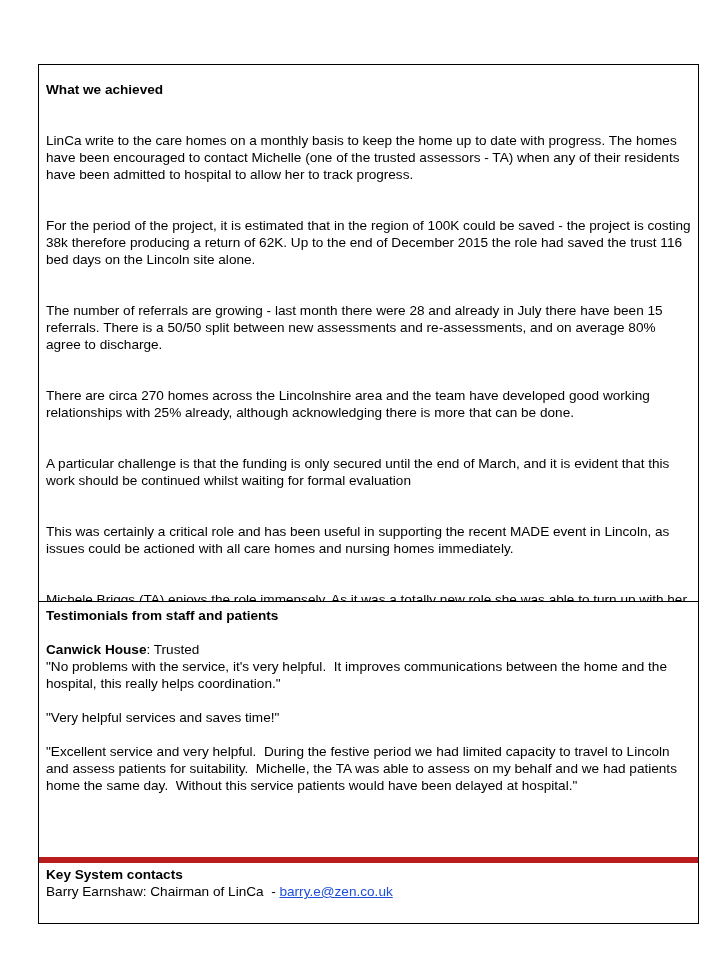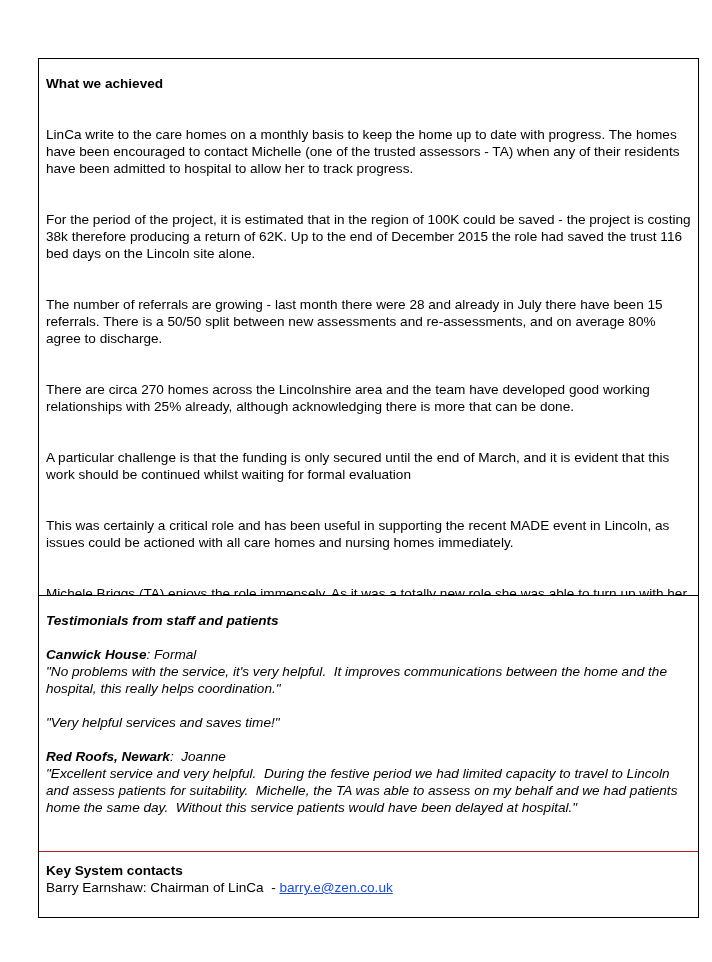--- a/index.html
+++ b/index.html
@@ -12,34 +12,34 @@
     height: 962px;
     position: relative;
     font-family: "Liberation Sans", "DejaVu Sans", sans-serif;
     font-size: 13.6px;
     line-height: 17px;
     color: #000000;
   }
   .report-box {
     position: absolute;
     left: 38px;
-    top: 58px;
+    top: 64px;
     width: 661px;
     border: 1px solid #000000;
     box-sizing: border-box;
     background: #ffffff;
   }
   .section {
     box-sizing: border-box;
     overflow: hidden;
     padding: 0 6px 0 7px;
   }
   .section-achieved   { height: 536px; padding-top: 16px; }
-  .section-testimonials { height: 256px; padding-top: 16px; border-top: 1px solid #000000; font-style: italic; }
-  .section-contacts   { height: 66px;  padding-top: 10px; border-top: 1px solid #b91c1c; }
+  .section-testimonials { height: 256px; padding-top: 5px; border-top: 1px solid #000000; }
+  .section-contacts   { height: 66px;  padding-top: 3px; border-top: 6px solid #b91c1c; }
   h2 {
     font-size: 13.6px;
     line-height: 17px;
     font-weight: bold;
     margin: 0;
     white-space: pre-wrap;
   }
   p.body-para {
     margin: 34px 0 0 0;
     white-space: pre-wrap;
@@ -69,30 +69,29 @@
     <p class="body-para">There are circa 270 homes across the Lincolnshire area and the team have developed good working relationships with 25% already, although acknowledging there is more that can be done.</p>
     <p class="body-para">A particular challenge is that the funding is only secured until the end of March, and it is evident that this work should be continued whilst waiting for formal evaluation</p>
     <p class="body-para">This was certainly a critical role and has been useful in supporting the recent MADE event in Lincoln, as issues could be actioned with all care homes and nursing homes immediately.</p>
     <p class="body-para">Michele Briggs (TA) enjoys the role immensely. As it was a totally new role she was able to turn up with her knowledge and experience, a mobile phone and start work, building it as she has gone along. She has visited homes and discussed the opportunities at the home team meetings, building relationships and developing trust.</p>
   </div>
 
   <div class="section section-testimonials">
     <h2>Testimonials from staff and patients</h2>
 
     <div class="t-item">
-      <p class="t-name-line"><span class="t-name">Canwick House</span><span>: Formal</span></p>
+      <p class="t-name-line"><span class="t-name">Canwick House</span><span>: Trusted</span></p>
       <p class="t-quote">"No problems with the service, it's very helpful.  It improves communications between the home and the hospital, this really helps coordination."</p>
     </div>
 
     <div class="t-item">
       <p class="t-quote">"Very helpful services and saves time!"</p>
     </div>
 
     <div class="t-item">
-      <p class="t-name-line"><span class="t-name">Red Roofs, Newark</span><span>:  Joanne</span></p>
       <p class="t-quote">"Excellent service and very helpful.  During the festive period we had limited capacity to travel to Lincoln and assess patients for suitability.  Michelle, the TA was able to assess on my behalf and we had patients home the same day.  Without this service patients would have been delayed at hospital."</p>
     </div>
   </div>
 
   <div class="section section-contacts">
     <h2>Key System contacts</h2>
     <p class="contact-line"><span>Barry Earnshaw: Chairman of LinCa  - </span><a class="email-link">barry.e@zen.co.uk</a></p>
   </div>
 
 </div>

